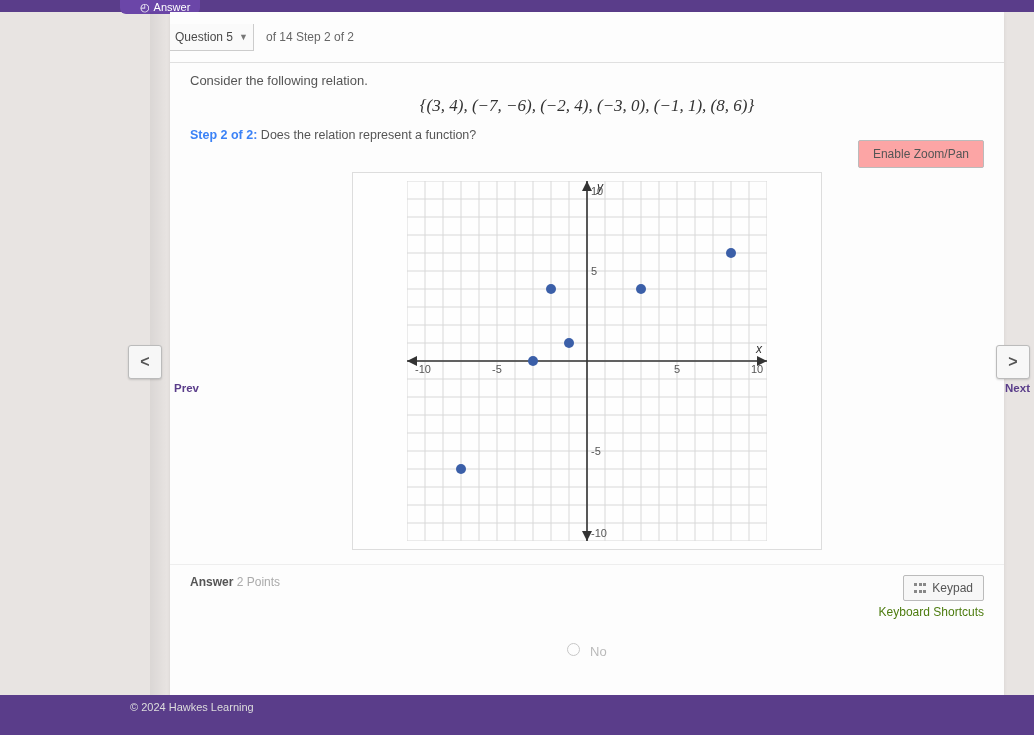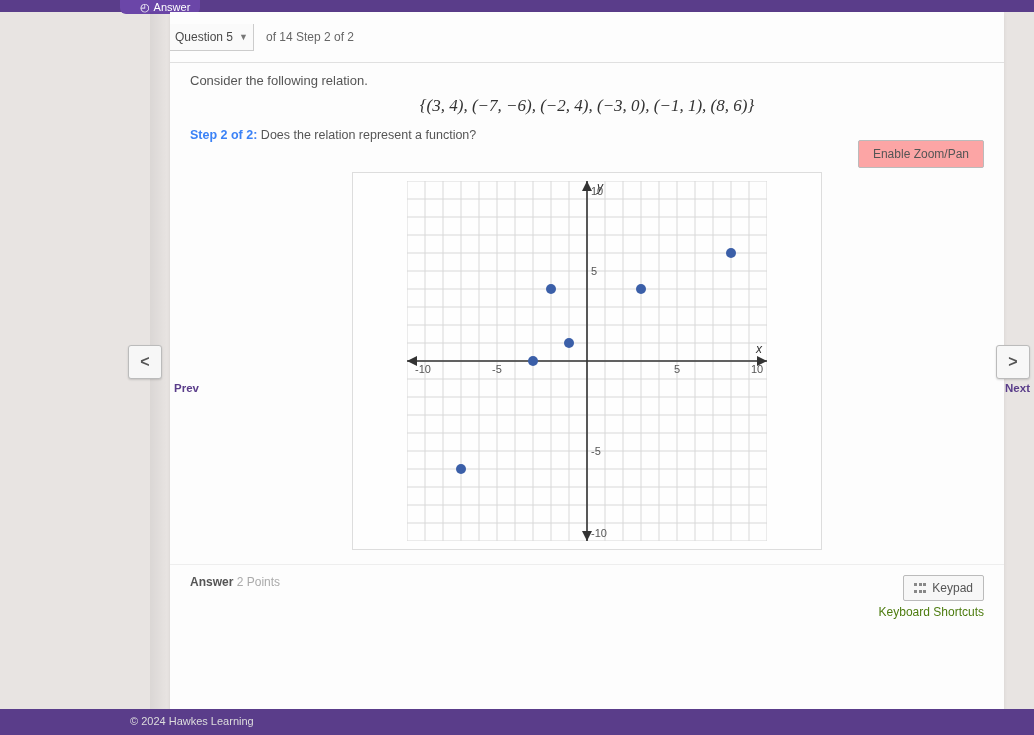--- a/index.html
+++ b/index.html
@@ -159,21 +159,21 @@
     pointer-events: none;
   }
 
   .footer {
     position: absolute;
     left: 0; right: 0; bottom: 0;
     background: #5a3d8a;
     color: #ddd;
     font-size: 11px;
     padding: 6px 0 6px 130px;
-    height: 26px;
+    height: 40px;
   }
   .keypad-icon {
     width: 12px; height: 10px;
     display: inline-block;
     background:
       linear-gradient(#888,#888), linear-gradient(#888,#888), linear-gradient(#888,#888),
       linear-gradient(#888,#888), linear-gradient(#888,#888), linear-gradient(#888,#888);
     background-size: 3px 3px;
     background-position: 0 0, 4.5px 0, 9px 0, 0 7px, 4.5px 7px, 9px 7px;
     background-repeat: no-repeat;
@@ -300,20 +300,24 @@
     <div class="keypad-col">
       <div class="keypad-btn">
         <span class="keypad-icon"></span>
         <span>Keypad</span>
       </div>
       <div class="kb-short">Keyboard Shortcuts</div>
     </div>
   </div>
 
   <div class="choices">
+    <label style="opacity:.4">
+      <input type="radio" name="ans" style="">
+      <span>No</span>
+    </label>
   </div>
 
 </div>
 
 <div class="nav-btn prev">
   <span>&lt;</span>
 </div>
 <div class="nav-lbl prev">Prev</div>
 
 <div class="nav-btn next">

